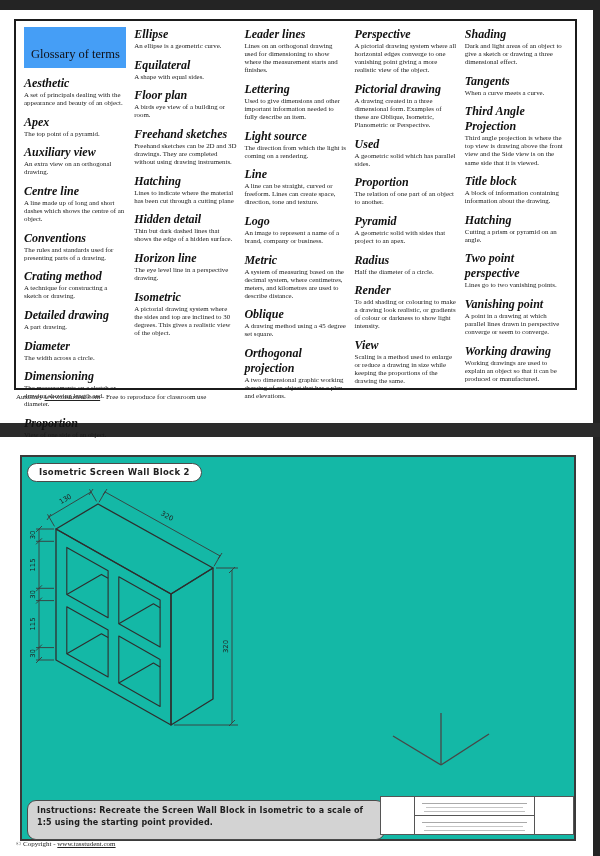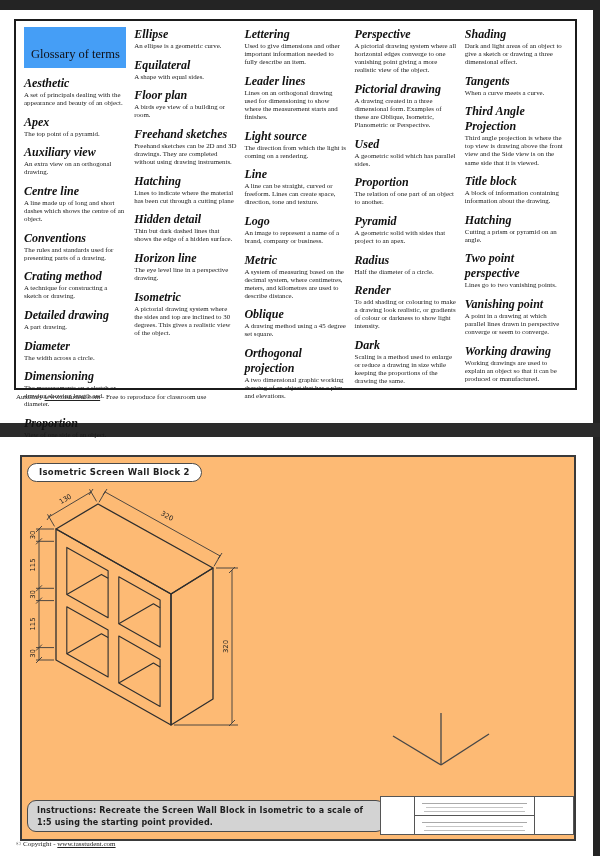--- a/index.html
+++ b/index.html
@@ -18,30 +18,30 @@
   .gheader{background:#459ef6;color:#101016;font-size:12.5px;font-weight:normal;
            padding:20px 4px 6px 7px;margin-bottom:8px;white-space:nowrap;}
   .entry{margin-bottom:7.5px;}
   .term{font-weight:bold;font-size:12px;color:#111;line-height:1.25;font-style:italic;}
   .def{font-size:6.9px;color:#1a1a1a;line-height:1.17;}
   .p1footer{position:absolute;left:16px;top:393px;font-size:7px;color:#222;}
   .ulink{text-decoration:underline;}
 
   
   .page2{position:absolute;left:20px;top:455px;width:556px;height:386px;
-         border:2px solid #3a3a3a;background:#fdba74;box-sizing:border-box;}
+         border:2px solid #3a3a3a;background:#14b8a6;box-sizing:border-box;}
   .sheet-label{position:absolute;left:5px;top:6px;display:inline-block;
          border:1.6px solid #4a4a4a;border-radius:10px;background:#fff;
          padding:3px 11px 4px 11px;font-family:"DejaVu Sans", sans-serif;
          font-size:8.5px;font-weight:bold;letter-spacing:.3px;color:#222;white-space:nowrap;}
   .iso-svg{position:absolute;left:6px;top:26px;}
   .start-svg{position:absolute;left:353px;top:246px;}
   .instructions{position:absolute;left:5px;top:343px;width:358px;box-sizing:border-box;
          background:#d3d3d3;border:1.8px solid #4a4a4a;border-radius:9px;
-         padding:4px 9px 1px 9px;font-family:"DejaVu Sans", sans-serif;
+         padding:4px 9px 9px 9px;font-family:"DejaVu Sans", sans-serif;
          font-size:8px;font-weight:bold;letter-spacing:.15px;line-height:1.55;color:#1e1e1e;}
   .titleblock{position:absolute;left:358px;top:339px;width:194px;height:39px;
          box-sizing:border-box;border:1.5px solid #555;display:flex;background:#fff;}
   .tb-cell-left{width:33px;border-right:1.5px solid #555;}
   .tb-cell-mid{flex:1;display:flex;flex-direction:column;}
   .tb-row{flex:1;padding-top:3px;}
   .tb-row:first-child{border-bottom:1.5px solid #555;}
   .tb-line{height:1.6px;margin:2.5px auto 0 auto;}
   .tb-l1{width:88%;background:#a9a9a9;}
   .tb-l2{width:82%;background:#c6c6c6;}
@@ -151,30 +151,30 @@
   </div>
 
 
   <div class="entry">
     <div class="term">Isometric</div>
     <div class="def">A pictorial drawing system where the sides and top are inclined to 30 degrees. This gives a realistic view of the object.</div>
   </div>
 </div>
     <div class="gcol">
   <div class="entry">
+    <div class="term">Leader lines</div>
+    <div class="def">Lines on an orthogonal drawing used for dimensioning to show where the measurement starts and finishes.</div>
+  </div>
+
+  <div class="entry">
     <div class="term">Lettering</div>
     <div class="def">Used to give dimensions and other important information needed to fully describe an item.</div>
   </div>
 
   <div class="entry">
-    <div class="term">Leader lines</div>
-    <div class="def">Lines on an orthogonal drawing used for dimensioning to show where the measurement starts and finishes.</div>
-  </div>
-
-  <div class="entry">
     <div class="term">Light source</div>
     <div class="def">The direction from which the light is coming on a rendering.</div>
   </div>
 
   <div class="entry">
     <div class="term">Line</div>
     <div class="def">A line can be straight, curved or freeform. Lines can create space, direction, tone and texture.</div>
   </div>
 
   <div class="entry">
@@ -227,21 +227,21 @@
     <div class="term">Radius</div>
     <div class="def">Half the diameter of a circle.</div>
   </div>
 
   <div class="entry">
     <div class="term">Render</div>
     <div class="def">To add shading or colouring to make a drawing look realistic, or gradients of colour or darkness to show light intensity.</div>
   </div>
 
   <div class="entry">
-    <div class="term">Dark</div>
+    <div class="term">View</div>
     <div class="def">Scaling is a method used to enlarge or reduce a drawing in size while keeping the proportions of the drawing the same.</div>
   </div>
 </div>
     <div class="gcol">
   <div class="entry">
     <div class="term">Shading</div>
     <div class="def">Dark and light areas of an object to give a sketch or drawing a three dimensional effect.</div>
   </div>
 
   <div class="entry">

